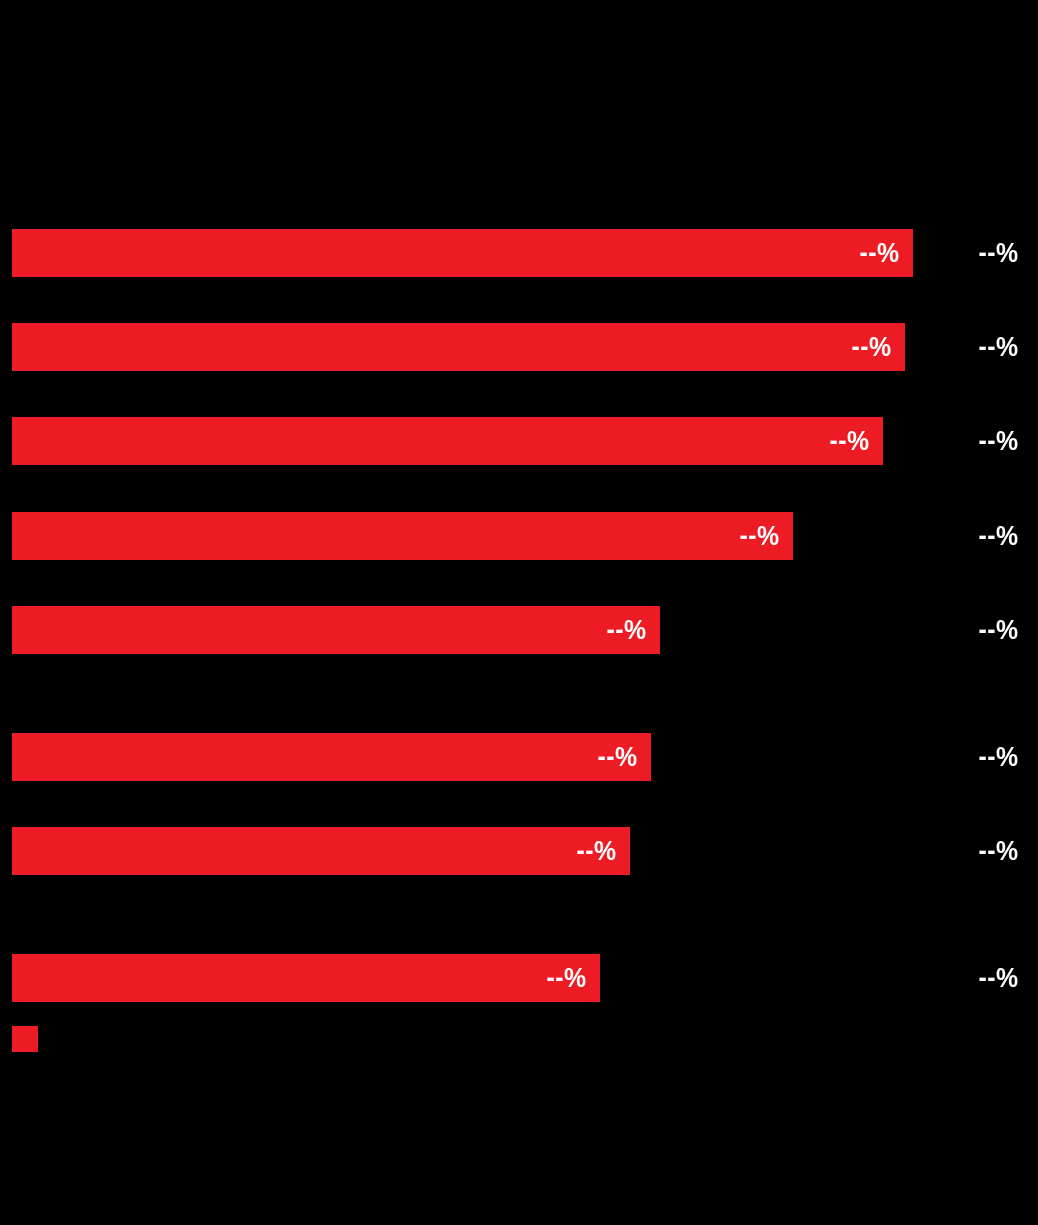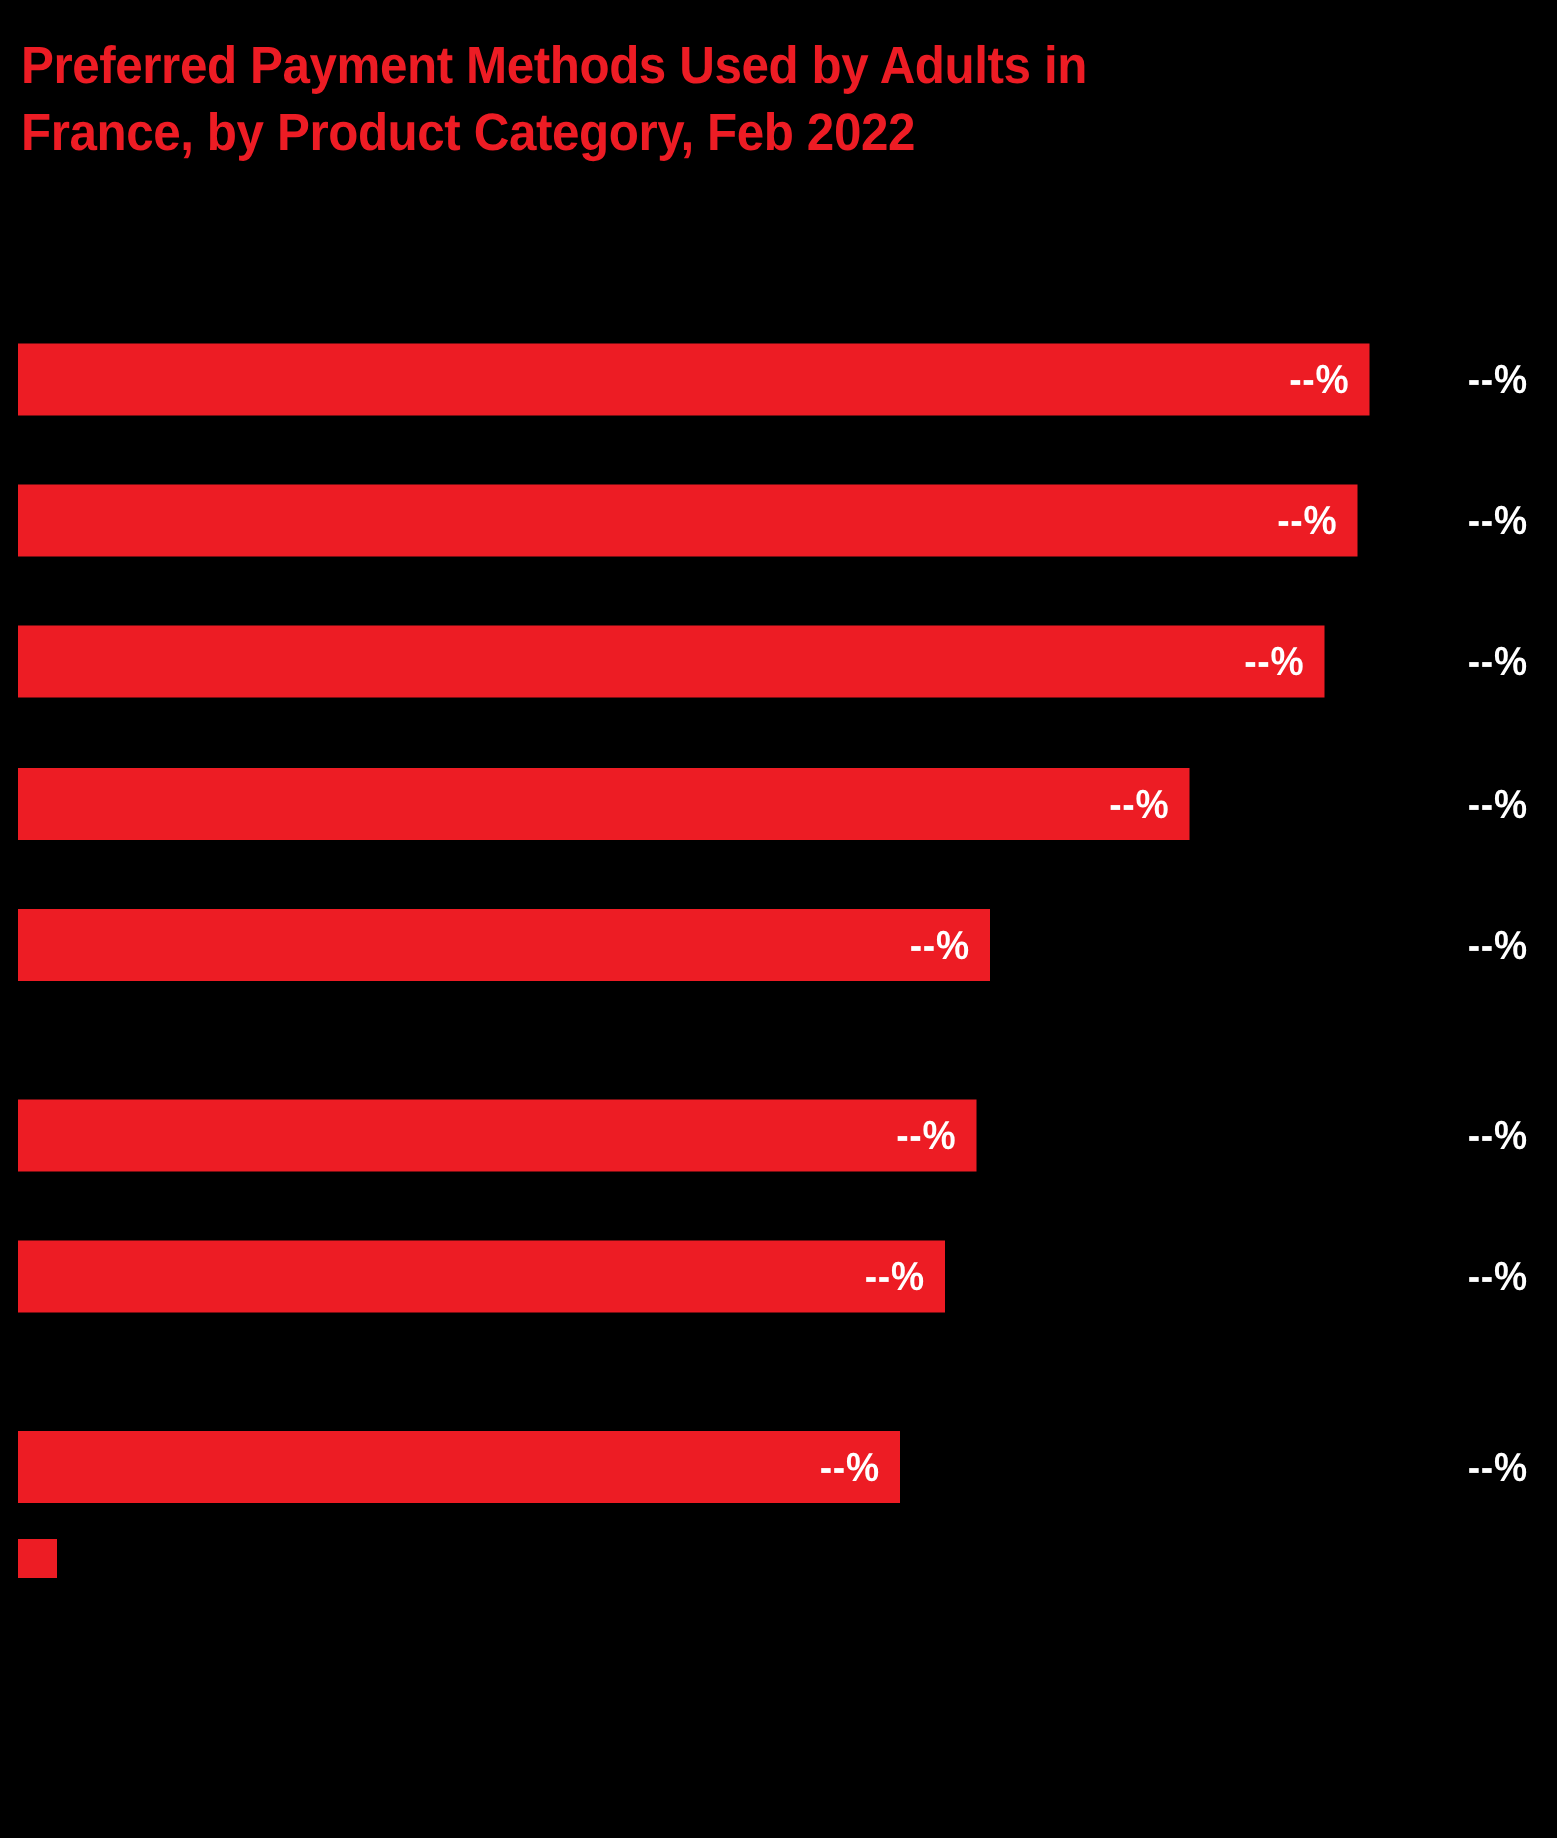--- a/index.html
+++ b/index.html
@@ -141,24 +141,20 @@
     top: 1180px;
     width: 1038px;
     height: 45px;
   }
 </style>
 </head>
 <body style="background: rgb(0, 0, 0);">
 
 <div id="chart-root" style="background: rgb(0, 0, 0);">
 
-  <div class="title-block">
-    <h1 class="chart-title" style="color: rgb(237, 28, 36);">Preferred Payment Methods Used by Adults in
-France, by Product Category, Feb 2022</h1>
-  </div>
 
   <div class="plot-area">
       <div class="bar-row" style="top: 229px;">
         <div class="bar-track">
           <div class="bar" style="width: 901px; background: rgb(237, 28, 36);"></div>
           <div class="bar-value" style="right: 119px;">--%</div>
         </div>
         <div class="row-total">--%</div>
       </div>
       <div class="bar-row" style="top: 323px;">

